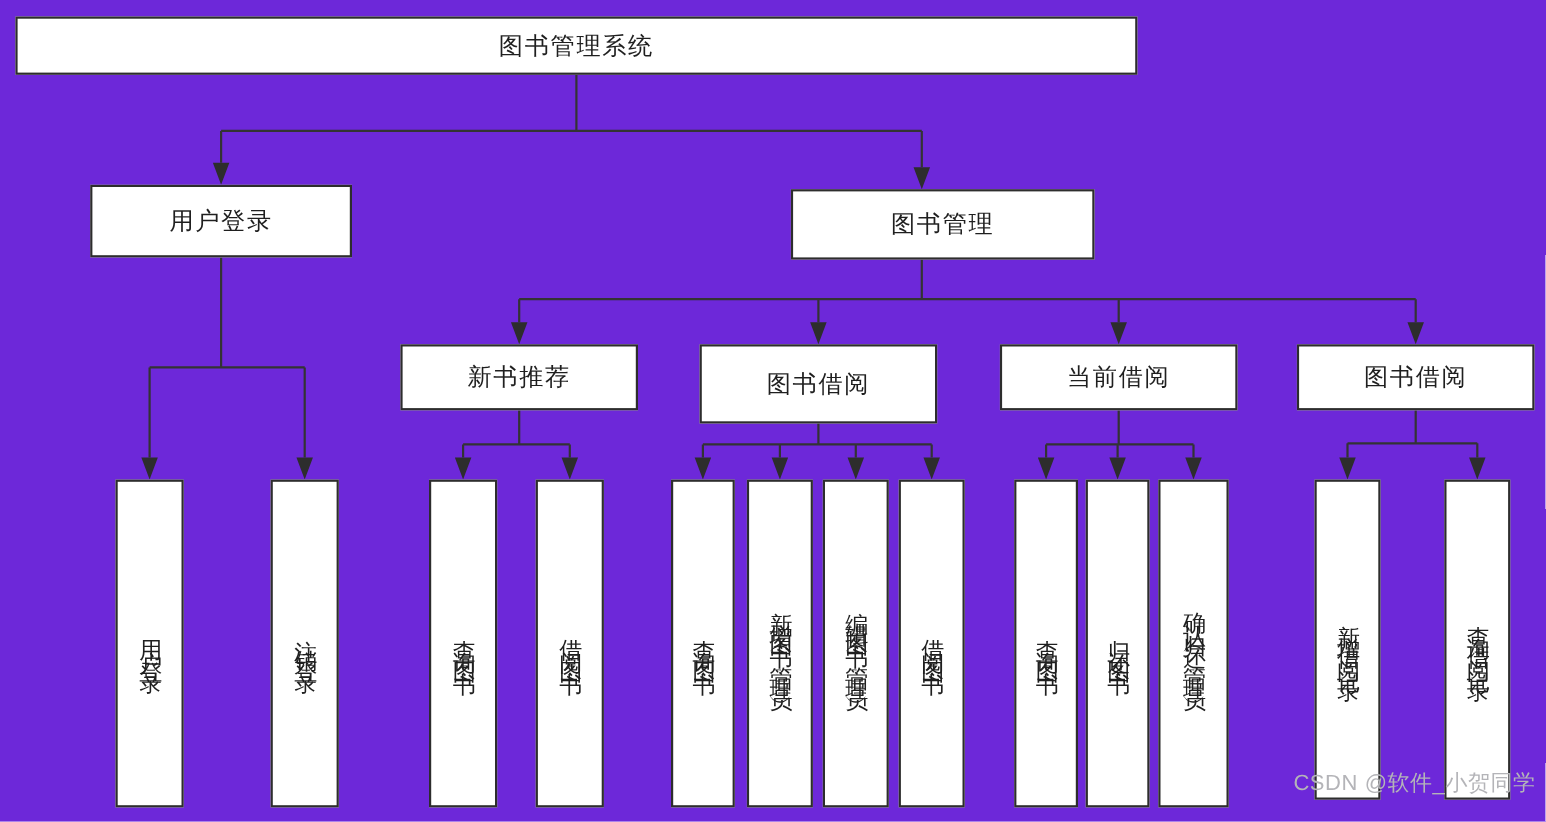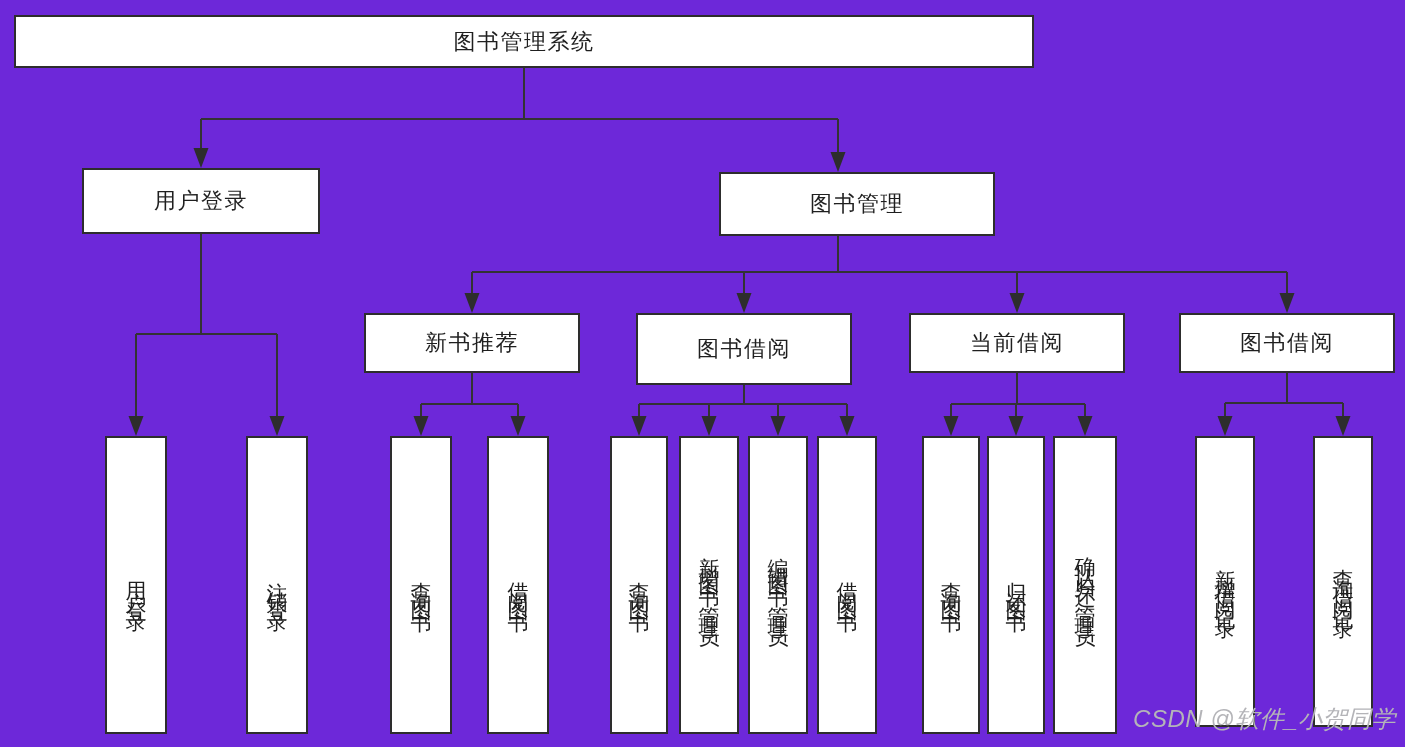--- a/index.html
+++ b/index.html
@@ -30,27 +30,26 @@
   .vnode span {
     writing-mode: vertical-rl;
     line-height: 1.05;
     font-size: 21px;
     letter-spacing: 10px;
     white-space: nowrap;
   }
   .watermark {
     position: absolute;
     right: 9px;
-    bottom: 12px;
-    font-size: 24px;
+    bottom: 22px;
+    font-size: 20px;
     letter-spacing: 0.5px;
     color: #b4b4b8;
     z-index: 5;
     white-space: nowrap;
-    font-style: italic;
   }
 </style>
 </head>
 <body>
 
 <div class="canvas">
 
   <svg class="connectors" viewBox="0 0 1405 747" xmlns="http://www.w3.org/2000/svg">
     <path fill="none" stroke="#333333" stroke-width="2" d="
       M524 68 V119 M201 119 H838 M201 119 V148 M838 119 V152

